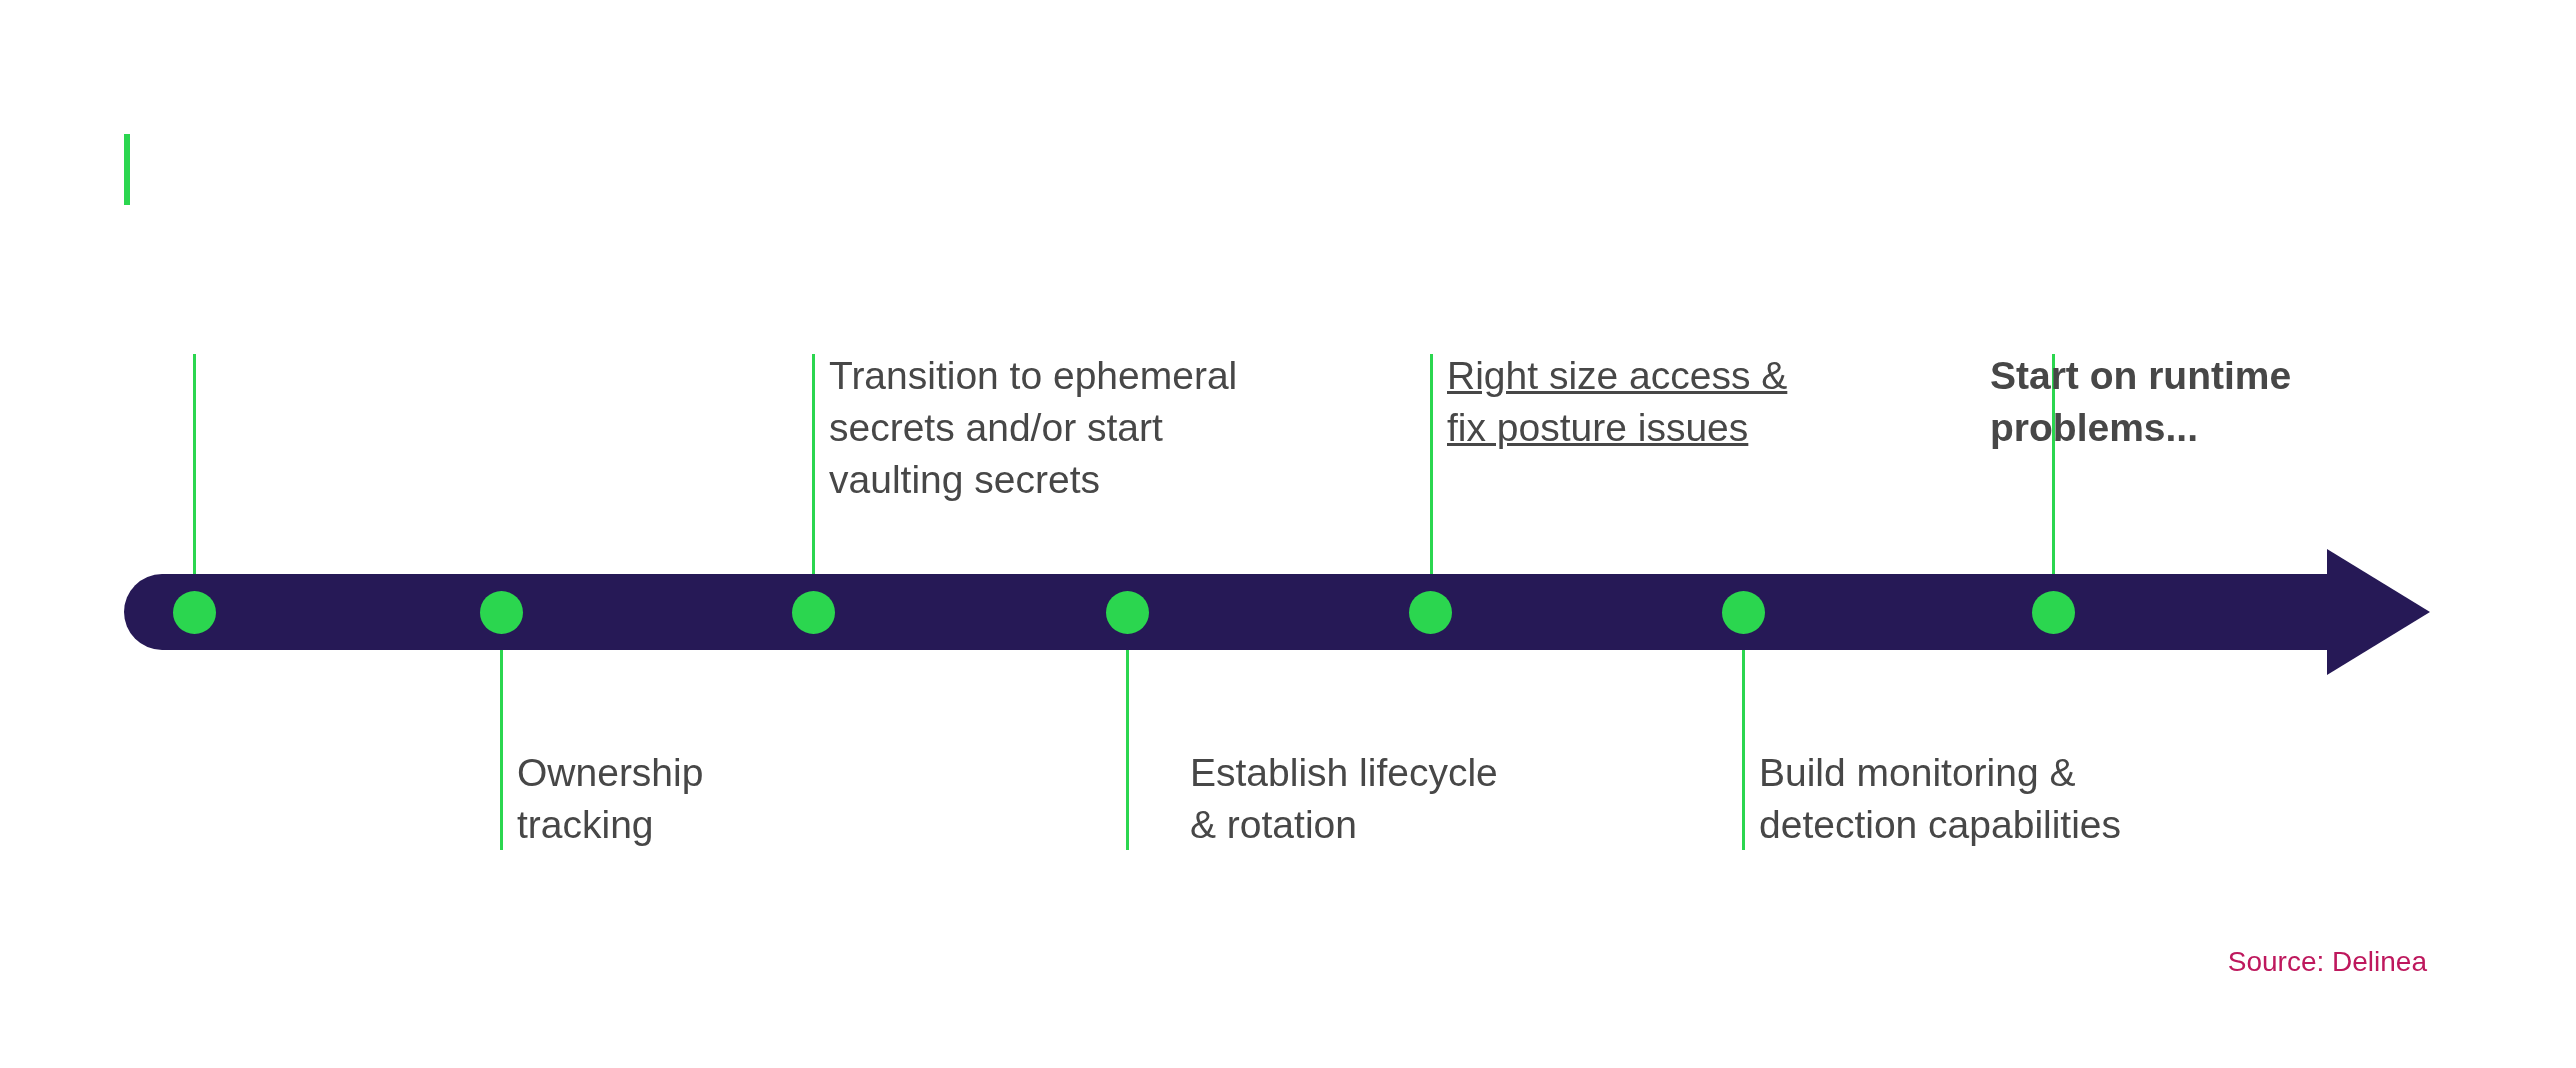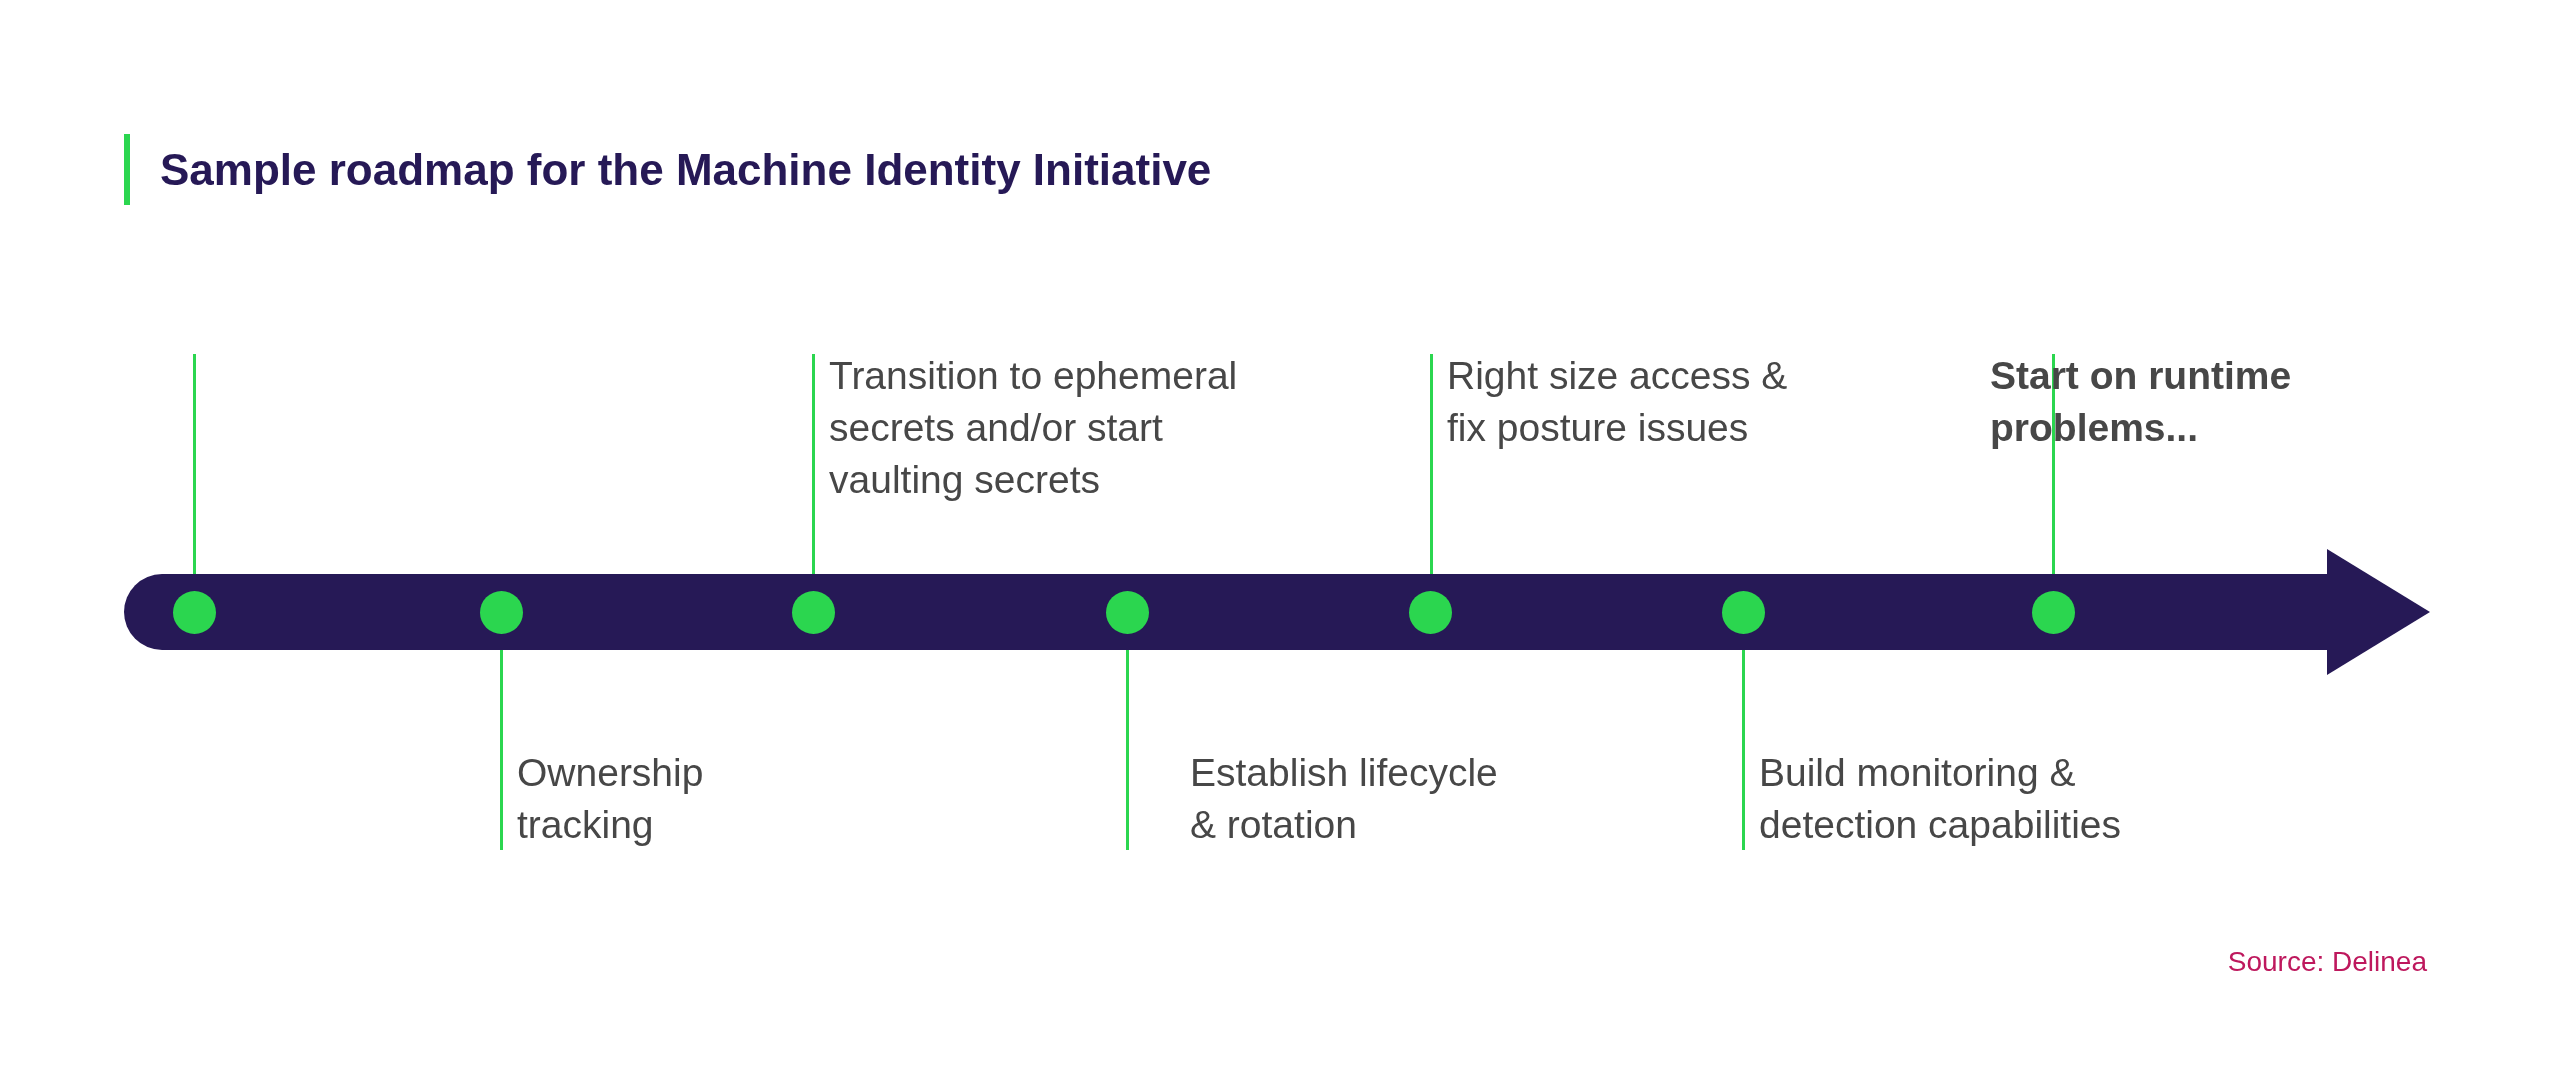--- a/index.html
+++ b/index.html
@@ -94,21 +94,20 @@
     color: #be185d;
     white-space: nowrap;
   }
 </style>
 </head>
 <body>
 
 <div class="canvas">
 
   <div class="title-accent"></div>
-  <div class="title">Sample roadmap for the Machine Identity Initiative</div>
 
   <div class="timeline-bar"></div>
   <div class="timeline-head"></div>
 
   <div class="connector above" style="left:193px;"></div>
   <div class="dot" style="left:173px;"></div>
 
   <div class="connector below" style="left:500px;"></div>
   <div class="label below" style="left:517px;">Ownership
 tracking</div>
@@ -119,21 +118,21 @@
 secrets and/or start
 vaulting secrets</div>
   <div class="dot" style="left:792px;"></div>
 
   <div class="connector below" style="left:1126px;"></div>
   <div class="label below" style="left:1143px;margin-left:47px;">Establish lifecycle
 &amp; rotation</div>
   <div class="dot" style="left:1106px;"></div>
 
   <div class="connector above" style="left:1430px;"></div>
-  <div class="label above" style="left:1447px;">Right size access &amp;
+  <div class="label above" style="left:1447px;text-decoration:underline;">Right size access &amp;
 fix posture issues</div>
   <div class="dot" style="left:1409px;"></div>
 
   <div class="connector below" style="left:1742px;"></div>
   <div class="label below" style="left:1759px;">Build monitoring &amp;
 detection capabilities</div>
   <div class="dot" style="left:1722px;"></div>
 
   <div class="connector above" style="left:2052px;"></div>
   <div class="label above" style="left:1990px;font-weight:bold;">Start on runtime

